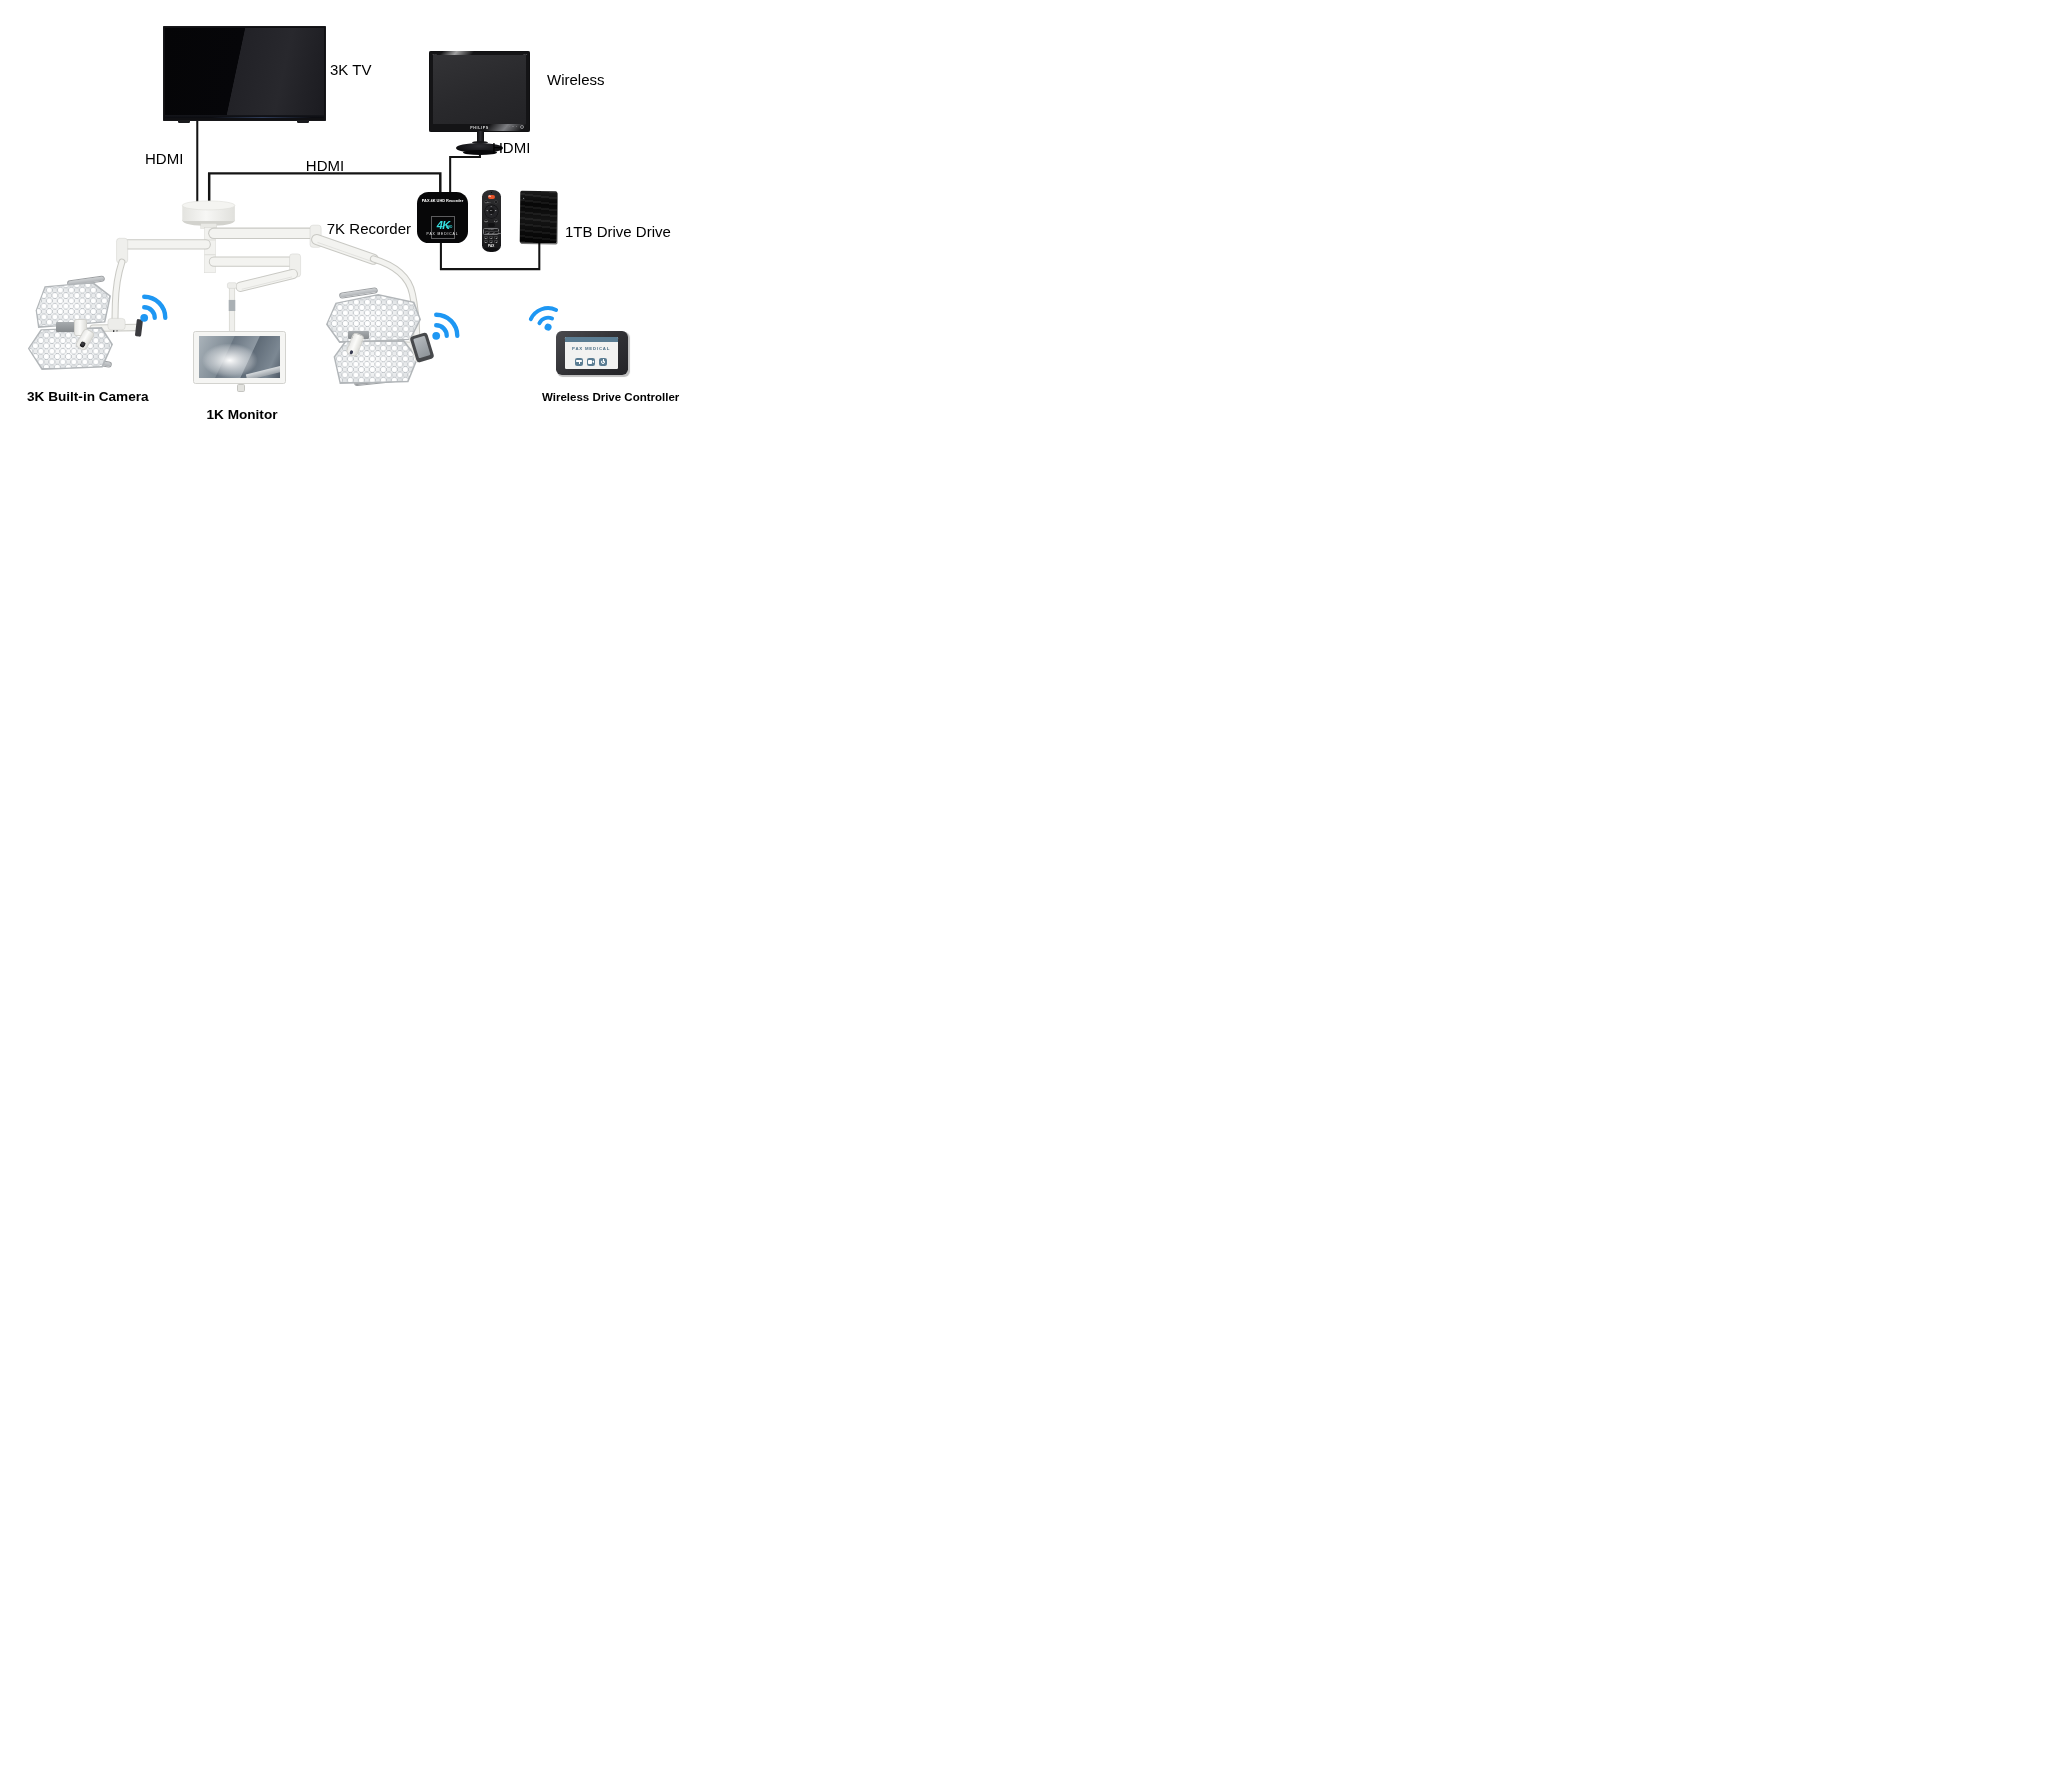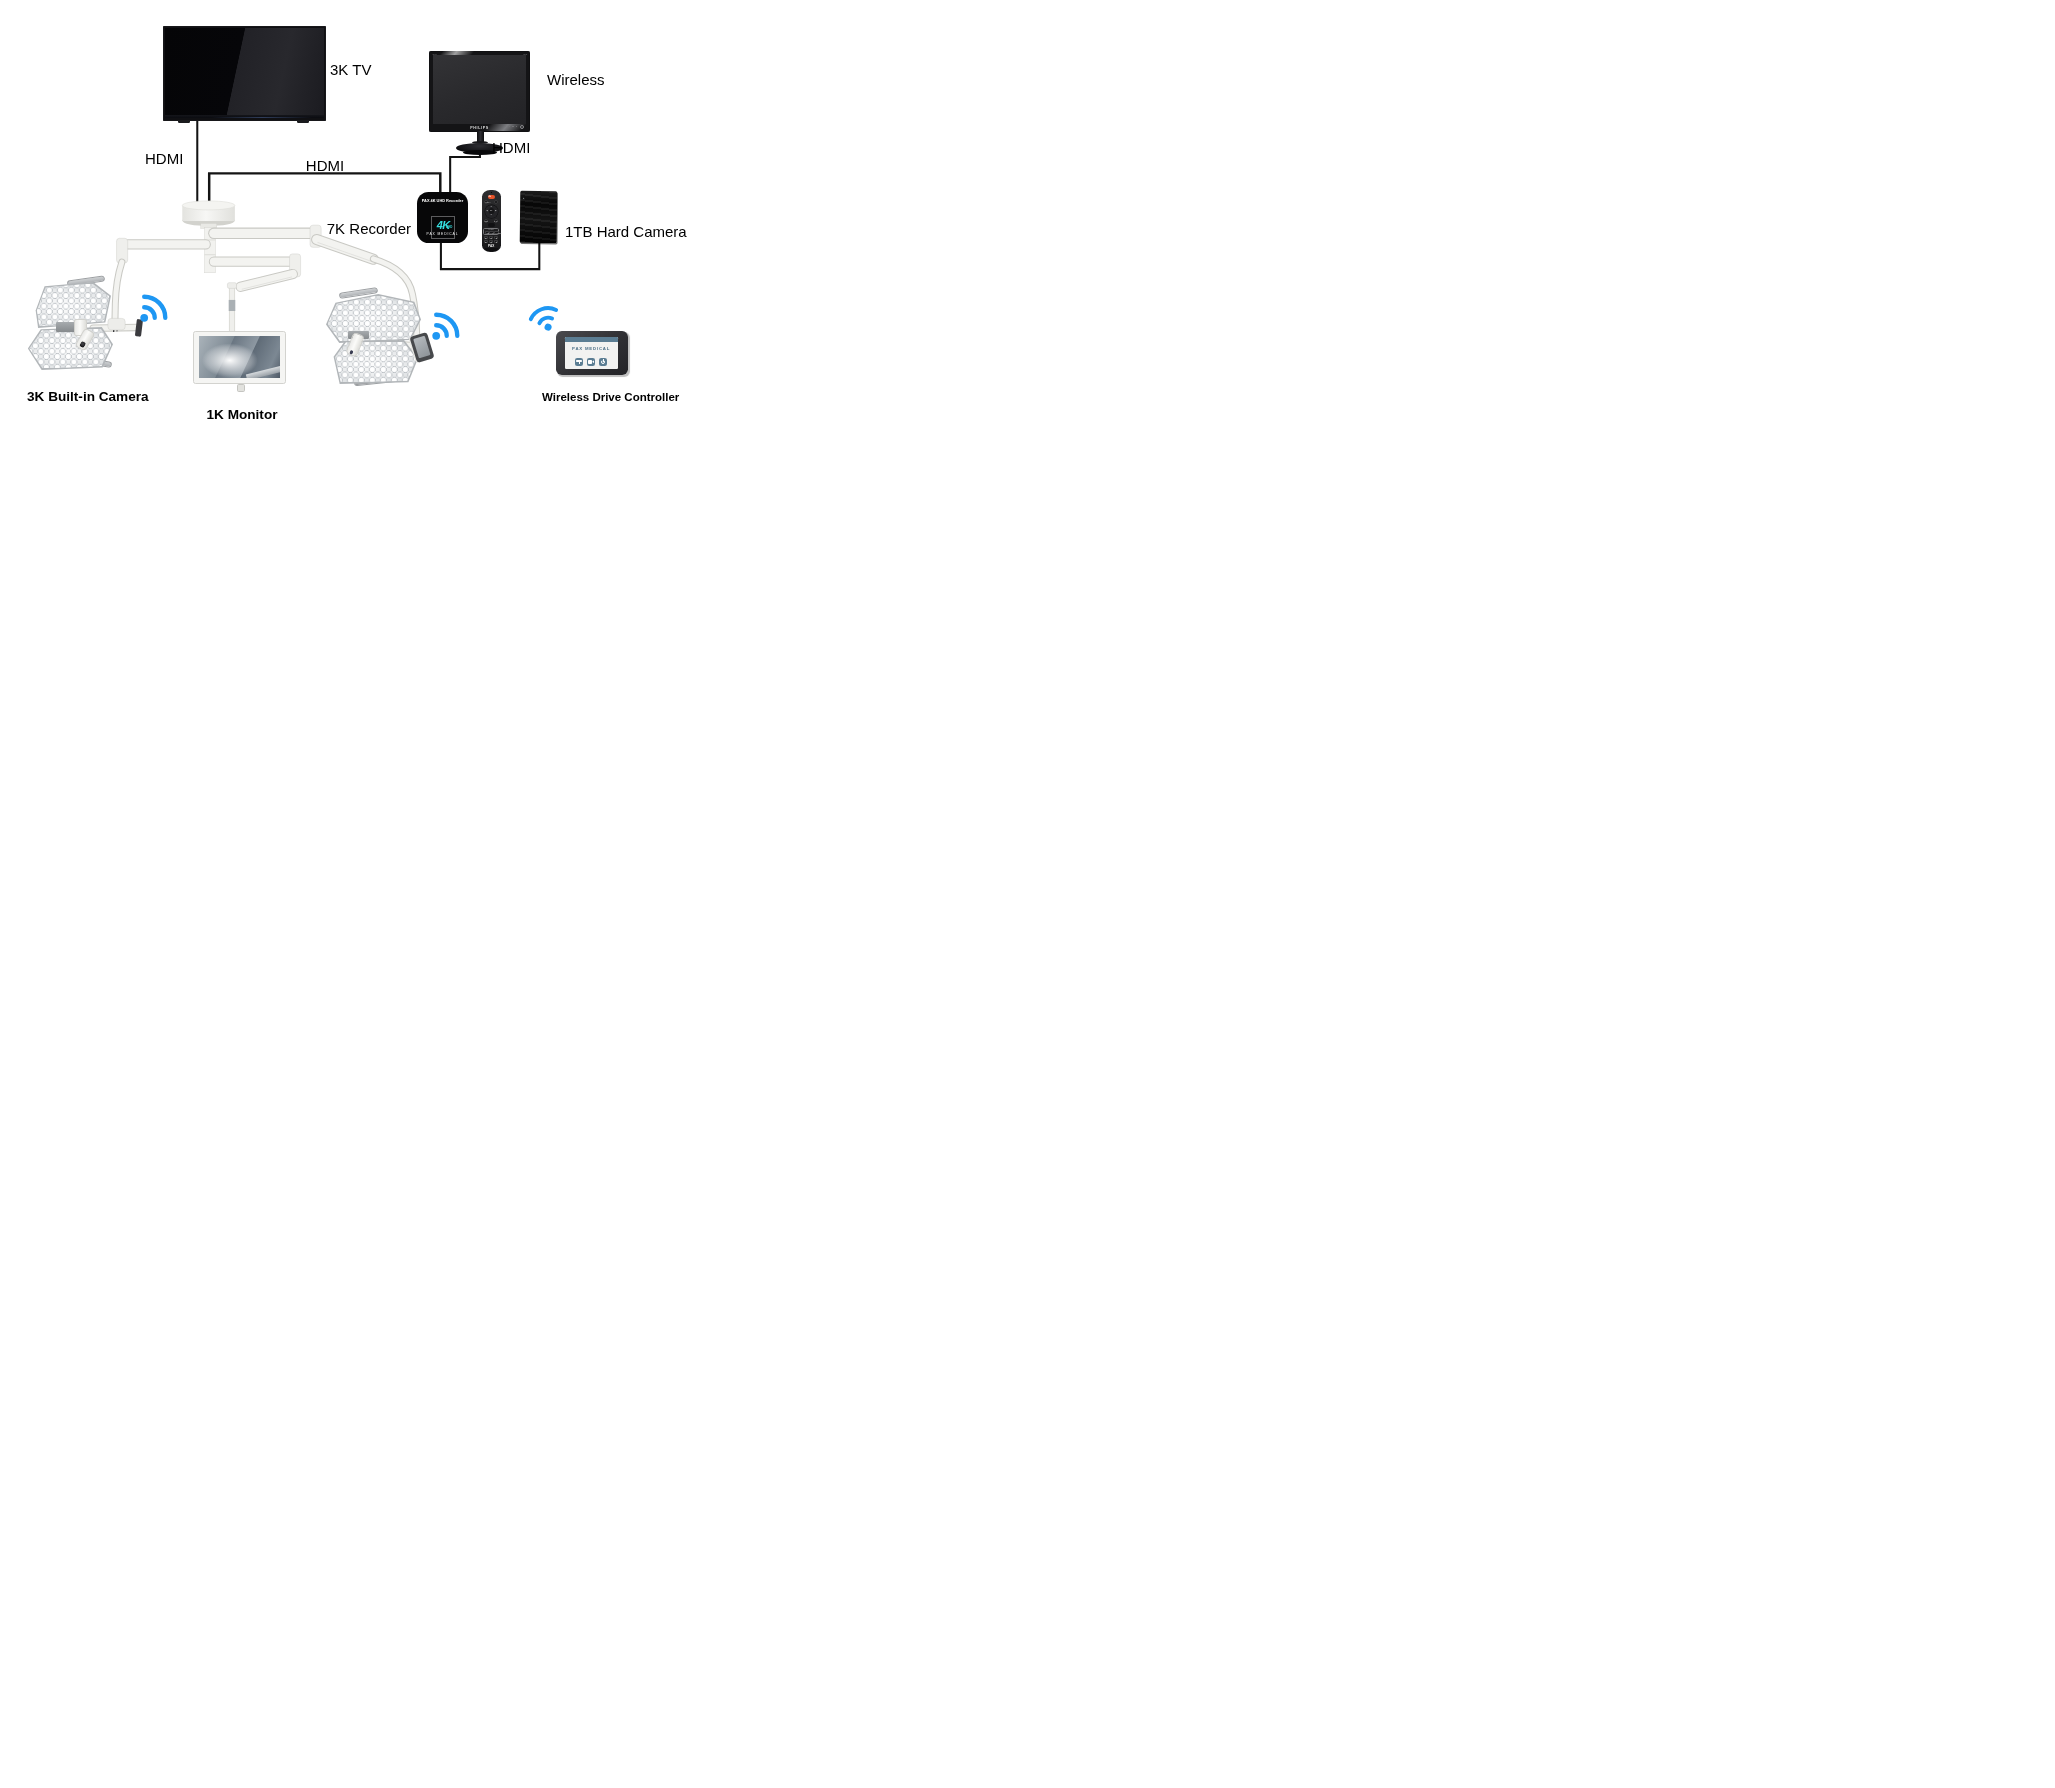--- a/index.html
+++ b/index.html
@@ -392,19 +392,19 @@
     <path d="M 20 46 A 34 34 0 0 1 54 80" stroke="#1e97f3" stroke-width="14" stroke-linecap="round" fill="none"></path>
     <path d="M 20 12 A 68 68 0 0 1 88 80" stroke="#1e97f3" stroke-width="14" stroke-linecap="round" fill="none"></path>
   </svg>
 
   <div class="lbl big" style="left:330px;top:61px;">3K TV</div>
   <div class="lbl big" style="left:547px;top:71px;">Wireless</div>
   <div class="lbl big" style="left:145px;top:150px;">HDMI</div>
   <div class="lbl big" style="left:288px;top:157px;width:74px;text-align:center;">HDMI</div>
   <div class="lbl big" style="left:492px;top:139px;">HDMI</div>
   <div class="lbl big" style="left:321px;top:220px;width:90px;text-align:right;">7K Recorder</div>
-  <div class="lbl big" style="left:565px;top:223px;">1TB Hard Camera</div>
+  <div class="lbl big" style="left:565px;top:223px;">1TB Drive Drive</div>
   <div class="lbl cap" style="left:27px;top:389px;">3K Built-in Camera</div>
   <div class="lbl cap" style="left:206px;top:407px;width:72px;text-align:center;">1K Monitor</div>
   <div class="lbl cap" style="left:542px;top:391px;font-size:11.5px;">Wireless Drive Controller</div>
 
 </div>
 
 
 </body></html>

